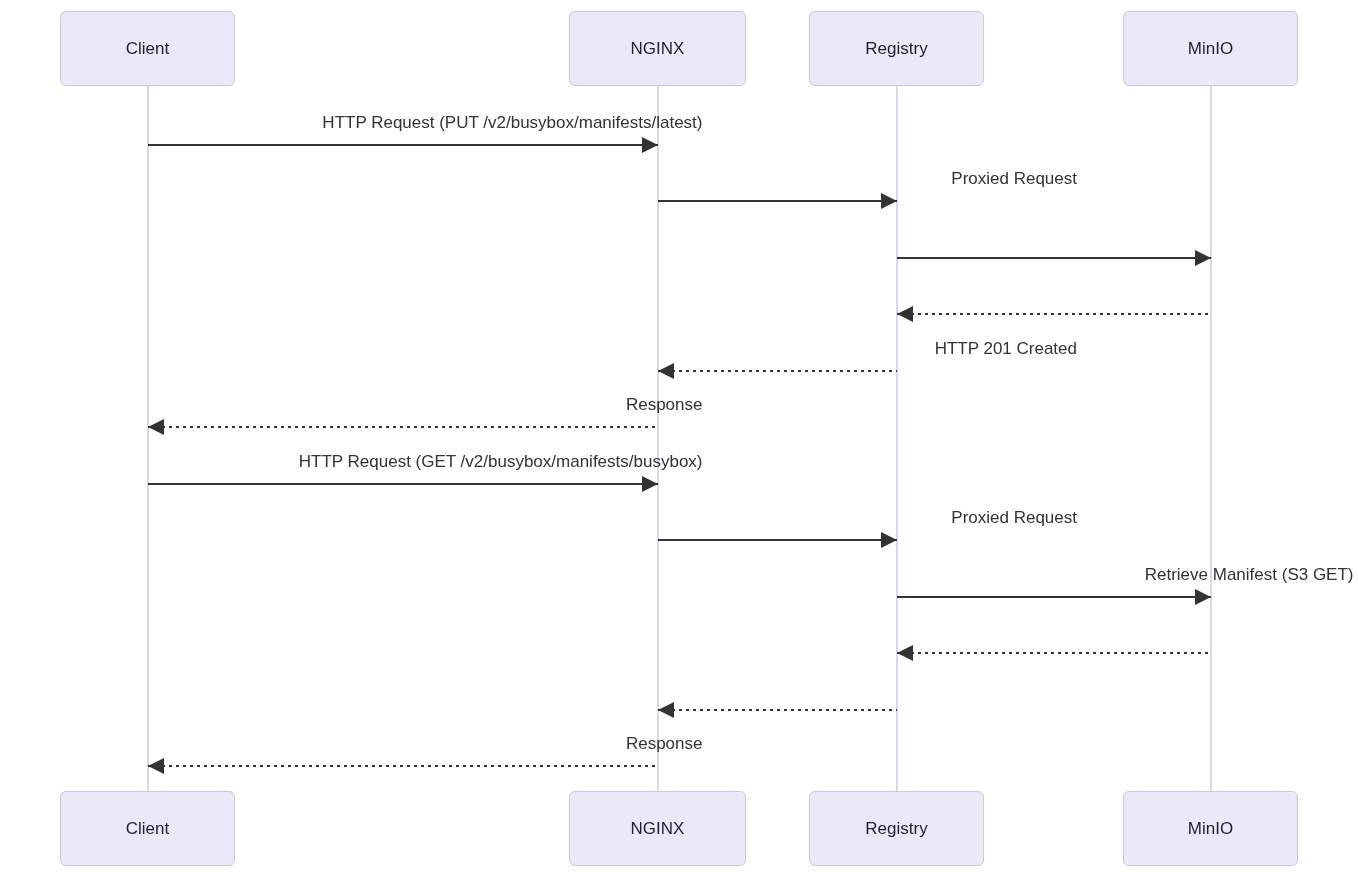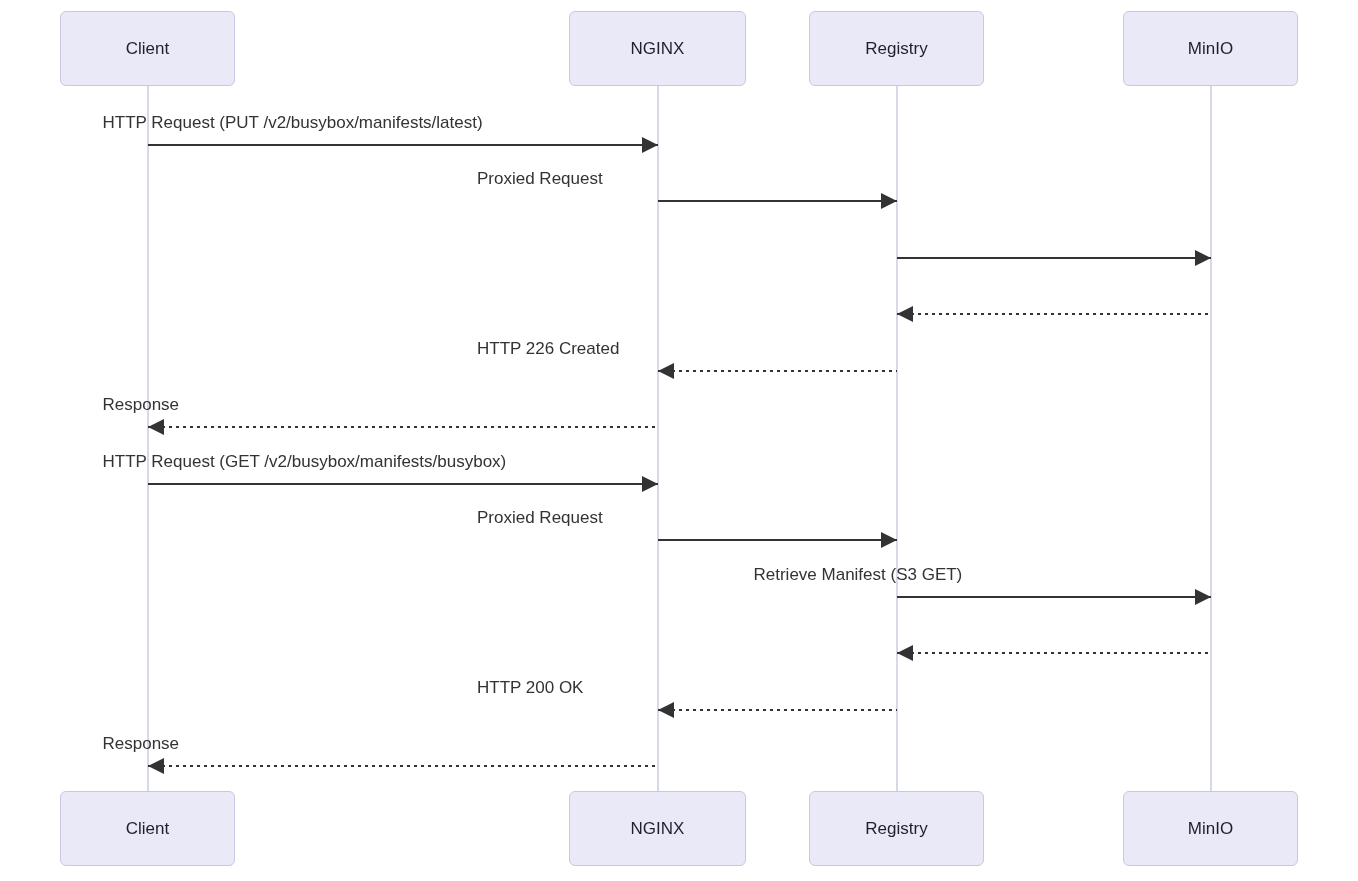--- a/index.html
+++ b/index.html
@@ -27,21 +27,21 @@
   }
   .lifeline {
     position: absolute;
     width: 2px;
     background: var(--lifeline, #D8D8E8);
     z-index: 1;
   }
   .msg-label {
     position: absolute;
     width: 600px;
-    text-align: left;
+    text-align: right;
     font-size: 17px;
     line-height: 26px;
     color: var(--msg, #333333);
     z-index: 3;
     white-space: nowrap;
   }
   .line-solid {
     position: absolute;
     height: 2px;
     background: var(--msg, #333333);
@@ -85,34 +85,33 @@
     <div class="msg-label" style="left:102.5px;top:110px;">HTTP Request (PUT /v2/busybox/manifests/latest)</div>
     <div class="line-solid" style="left:657.5px;top:200px;width:239px;"></div>
     <div class="head head-right" style="left:880.5px;top:193px;"></div>
     <div class="msg-label" style="left:477px;top:166px;">Proxied Request</div>
     <div class="line-solid" style="left:896.5px;top:257px;width:314px;"></div>
     <div class="head head-right" style="left:1194.5px;top:250px;"></div>
     <div class="line-dashed" style="left:896.5px;top:313px;width:314px;"></div>
     <div class="head head-left" style="left:896.5px;top:306px;"></div>
     <div class="line-dashed" style="left:657.5px;top:370px;width:239px;"></div>
     <div class="head head-left" style="left:657.5px;top:363px;"></div>
-    <div class="msg-label" style="left:477px;top:336px;">HTTP 226 Created</div>
+    <div class="msg-label" style="left:477px;top:336px;">HTTP 201 Created</div>
     <div class="line-dashed" style="left:147.5px;top:426px;width:510px;"></div>
     <div class="head head-left" style="left:147.5px;top:419px;"></div>
     <div class="msg-label" style="left:102.5px;top:392px;">Response</div>
     <div class="line-solid" style="left:147.5px;top:483px;width:510px;"></div>
     <div class="head head-right" style="left:641.5px;top:476px;"></div>
     <div class="msg-label" style="left:102.5px;top:449px;">HTTP Request (GET /v2/busybox/manifests/busybox)</div>
     <div class="line-solid" style="left:657.5px;top:539px;width:239px;"></div>
     <div class="head head-right" style="left:880.5px;top:532px;"></div>
     <div class="msg-label" style="left:477px;top:505px;">Proxied Request</div>
     <div class="line-solid" style="left:896.5px;top:596px;width:314px;"></div>
     <div class="head head-right" style="left:1194.5px;top:589px;"></div>
     <div class="msg-label" style="left:753.5px;top:562px;">Retrieve Manifest (S3 GET)</div>
     <div class="line-dashed" style="left:896.5px;top:652px;width:314px;"></div>
     <div class="head head-left" style="left:896.5px;top:645px;"></div>
     <div class="line-dashed" style="left:657.5px;top:709px;width:239px;"></div>
     <div class="head head-left" style="left:657.5px;top:702px;"></div>
-    <div class="msg-label" style="left:477px;top:675px;">HTTP 200 OK</div>
     <div class="line-dashed" style="left:147.5px;top:765px;width:510px;"></div>
     <div class="head head-left" style="left:147.5px;top:758px;"></div>
     <div class="msg-label" style="left:102.5px;top:731px;">Response</div>
   </div>
 
 </body></html>

